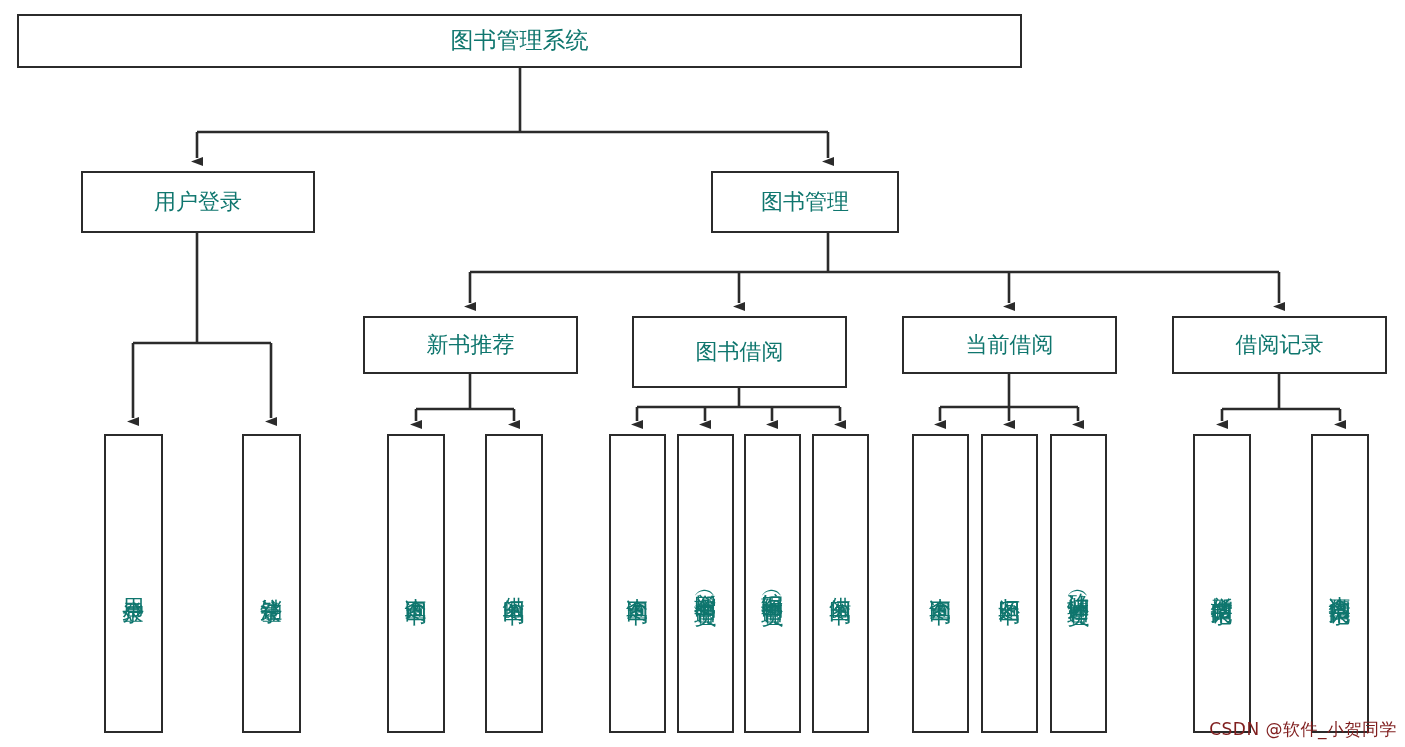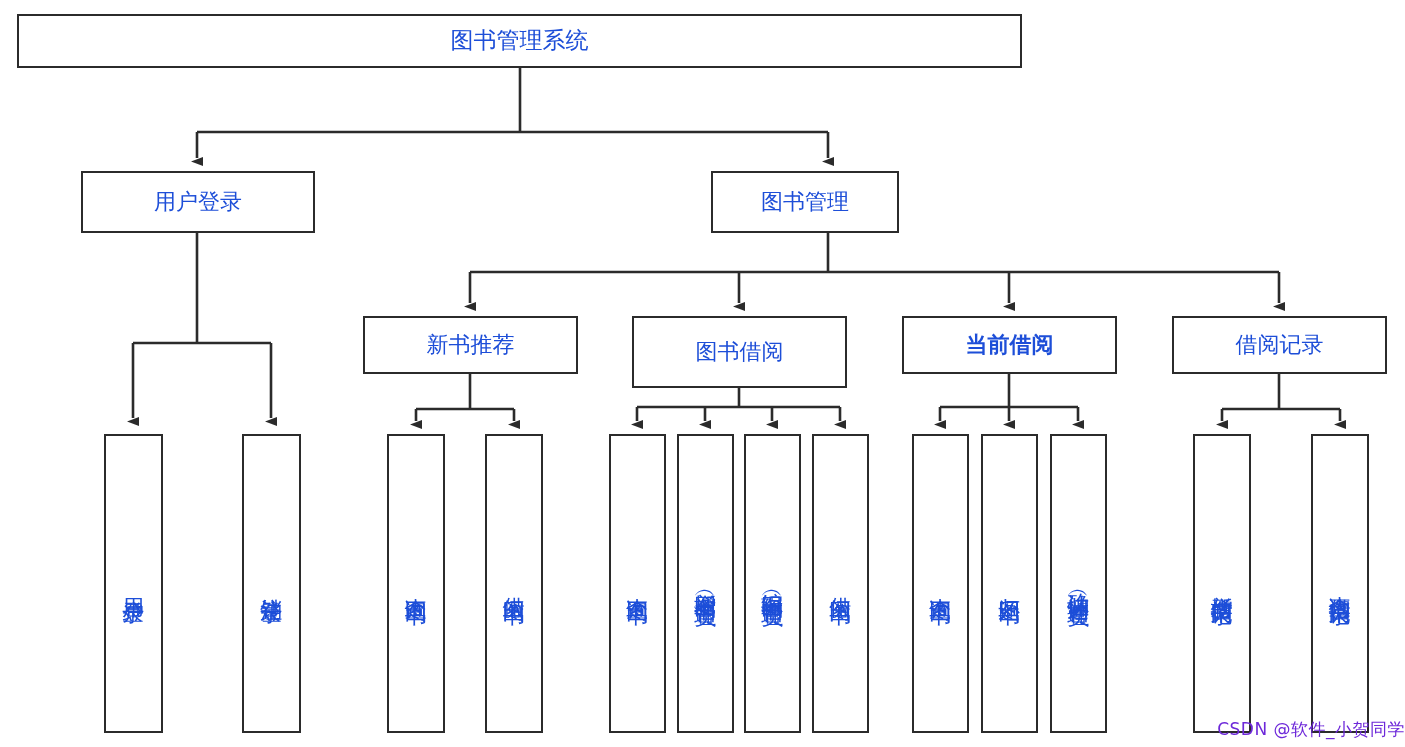--- a/index.html
+++ b/index.html
@@ -26,21 +26,21 @@
     pointer-events: none;
   }
   .node {
     position: absolute;
     box-sizing: border-box;
     border: 2px solid #2b2b2b;
     background: #ffffff;
     display: flex;
     align-items: center;
     justify-content: center;
-    color: #1d4ed8;
+    color: #0f766e;
   }
   .node.horiz {
     font-size: 22px;
     line-height: 1.2;
   }
   .node.vert {
     font-size: 22px;
     line-height: 1.25;
     padding-top: 6px;
     padding-bottom: 6px;
@@ -52,24 +52,24 @@
     text-orientation: upright;
     letter-spacing: 2px;
     white-space: nowrap;
     display: block;
   }
   .node.root {
     font-size: 23px;
   }
   .watermark {
     position: absolute;
-    right: 0;
+    right: 8px;
     bottom: 6px;
     font-size: 17px;
-    color: #6d28d9;
+    color: #7f1d1d;
     letter-spacing: 0.5px;
     white-space: nowrap;
   }
 </style>
 </head>
 <body>
 
 <div id="canvas">
 
   <svg class="connectors" viewBox="0 0 1405 747" xmlns="http://www.w3.org/2000/svg">
@@ -137,21 +137,21 @@
   <div class="node horiz" style="left:711px; top:171px; width:188px; height:62px;">
     <span>图书管理</span>
   </div>
 
   <div class="node horiz" style="left:363px; top:316px; width:215px; height:58px;">
     <span>新书推荐</span>
   </div>
   <div class="node horiz" style="left:632px; top:316px; width:215px; height:72px;">
     <span>图书借阅</span>
   </div>
-  <div class="node horiz" style="left:902px; top:316px; width:215px; height:58px;font-weight:bold;">
+  <div class="node horiz" style="left:902px; top:316px; width:215px; height:58px;">
     <span>当前借阅</span>
   </div>
   <div class="node horiz" style="left:1172px; top:316px; width:215px; height:58px;">
     <span>借阅记录</span>
   </div>
 
   <div class="node vert" style="left:104px; top:434px; width:59px; height:299px;">
     <span class="vtext">用户登录</span>
   </div>
   <div class="node vert" style="left:242px; top:434px; width:59px; height:299px;">

